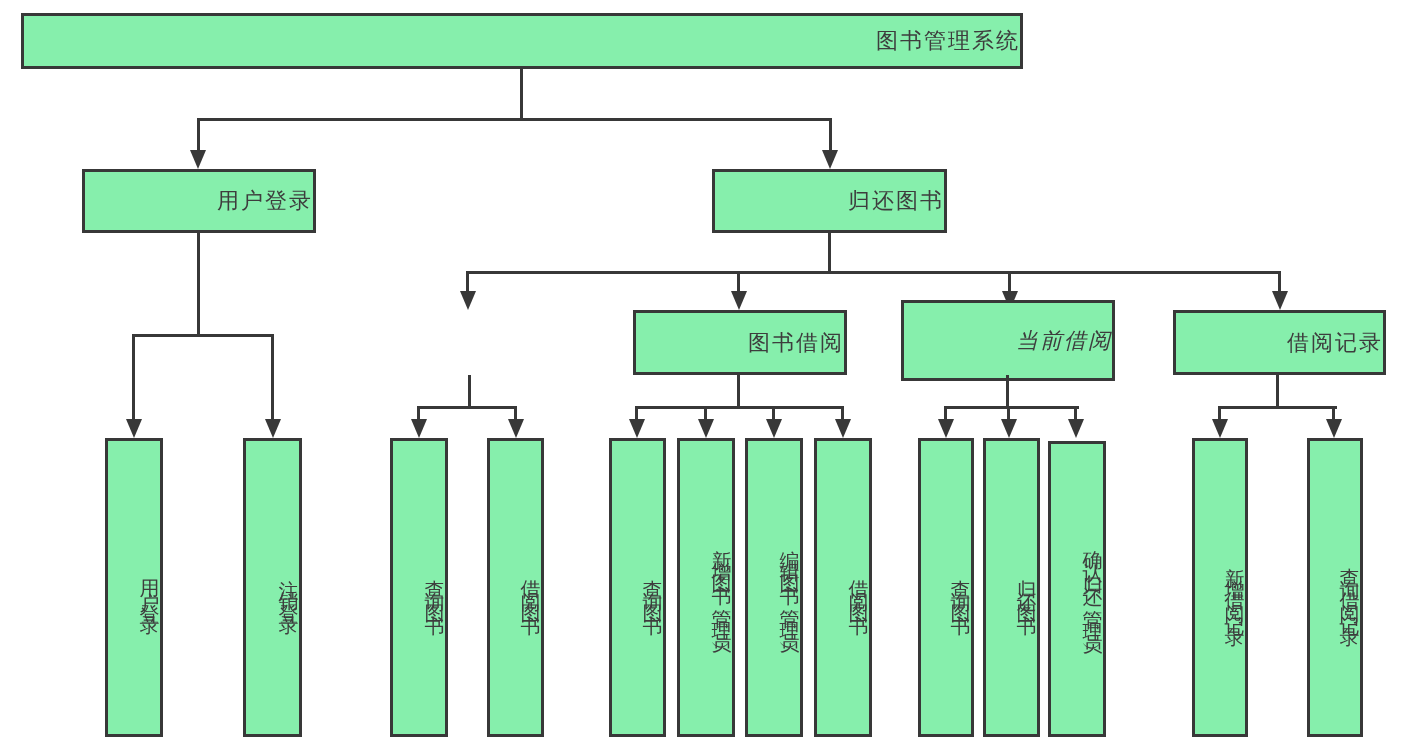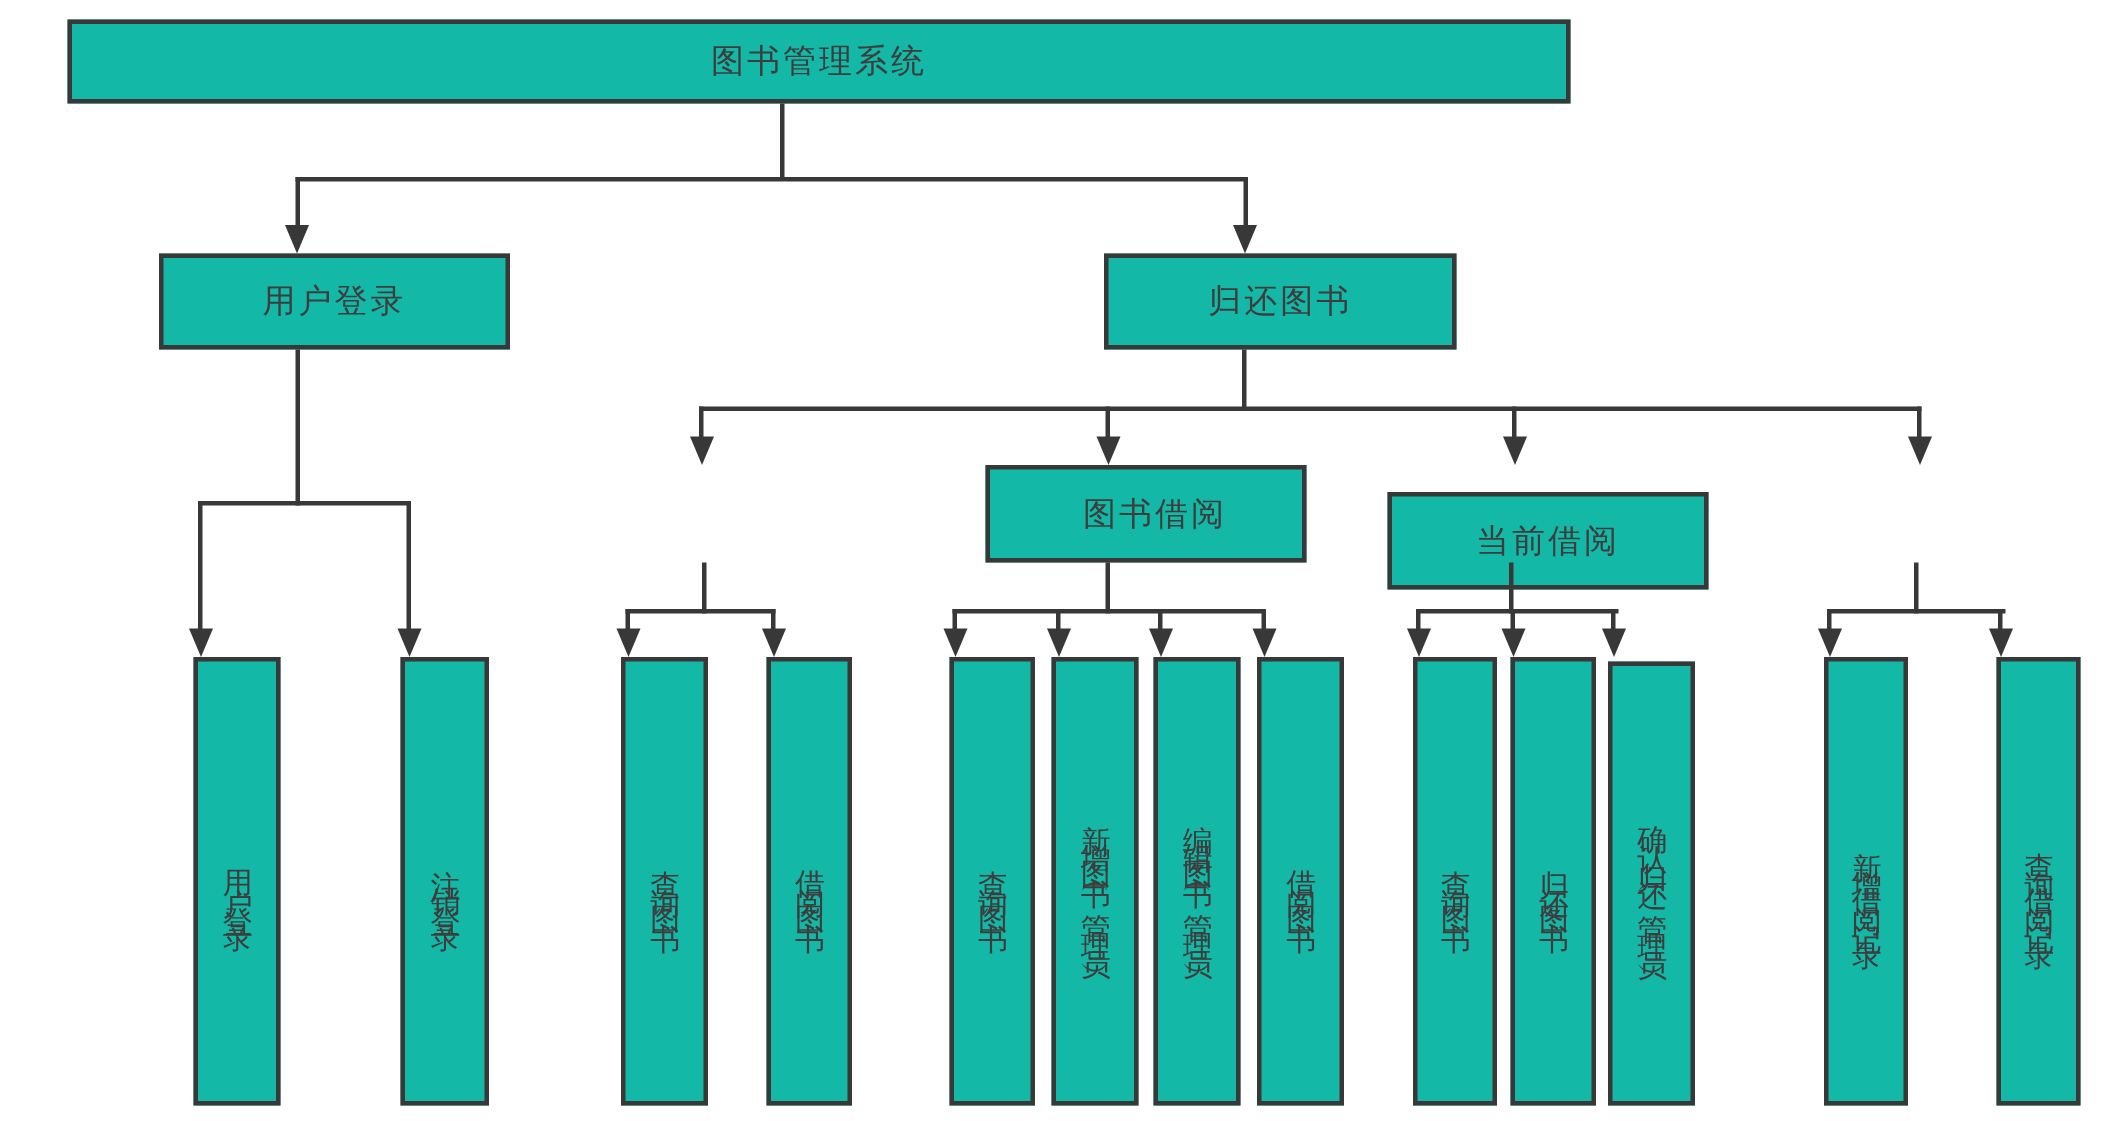--- a/index.html
+++ b/index.html
@@ -1,23 +1,23 @@
 <!DOCTYPE html>
 <html><head>
 <meta charset="utf-8">
 <style>
   html,body{margin:0;padding:0;background:#ffffff;}
   .canvas{
     position:relative;width:1405px;height:747px;background:#ffffff;overflow:hidden;
     font-family:"Liberation Sans","DejaVu Sans",sans-serif;
   }
   .bx{
-    position:absolute;box-sizing:border-box;border:3px solid #383838;background:#14b8a6;
-    display:flex;align-items:center;justify-content:center;
-    color:#3d3d3d;font-size:22px;letter-spacing:2px;white-space:nowrap;margin-left:24px;
+    position:absolute;box-sizing:border-box;border:3px solid #383838;background:#86efac;
+    display:flex;align-items:center;justify-content:flex-end;
+    color:#3d3d3d;font-size:22px;letter-spacing:2px;white-space:nowrap;
   }
   .vb span{
     writing-mode:vertical-rl;text-orientation:mixed;
     font-size:20px;letter-spacing:12px;line-height:1;white-space:nowrap;
   }
   .ln{position:absolute;background:#383838;}
   .arw{
     position:absolute;width:0;height:0;
     border-left:8px solid transparent;border-right:8px solid transparent;
     border-top:19px solid #383838;
@@ -64,22 +64,25 @@
   <div class="ln" style="left:1008px;top:271px;width:3px;height:24px;"></div>
   <div class="ln" style="left:1278px;top:271px;width:3px;height:24px;"></div>
   <div class="arw" style="left:460px;top:291px;"></div>
   <div class="arw" style="left:731px;top:291px;"></div>
   <div class="arw" style="left:1002px;top:291px;"></div>
   <div class="arw" style="left:1272px;top:291px;"></div>
 
   <div class="bx" style="left:633px;top:310px;width:214px;height:65px;padding-left:12px;">
     <span>图书借阅</span>
   </div>
-  <div class="bx" style="left:901px;top:328px;width:214px;height:65px;">
+  <div class="bx" style="left:901px;top:300px;width:214px;height:81px;font-style:italic;">
     <span>当前借阅</span>
+  </div>
+  <div class="bx" style="left:1173px;top:310px;width:213px;height:65px;">
+    <span>借阅记录</span>
   </div>
 
   <div class="ln" style="left:468px;top:375px;width:3px;height:34px;"></div>
   <div class="ln" style="left:417px;top:406px;width:100px;height:3px;"></div>
   <div class="ln" style="left:417px;top:406px;width:3px;height:16px;"></div>
   <div class="ln" style="left:514px;top:406px;width:3px;height:16px;"></div>
   <div class="arw" style="left:411px;top:419px;"></div>
   <div class="arw" style="left:508px;top:419px;"></div>
 
   <div class="ln" style="left:737px;top:375px;width:3px;height:34px;"></div>

